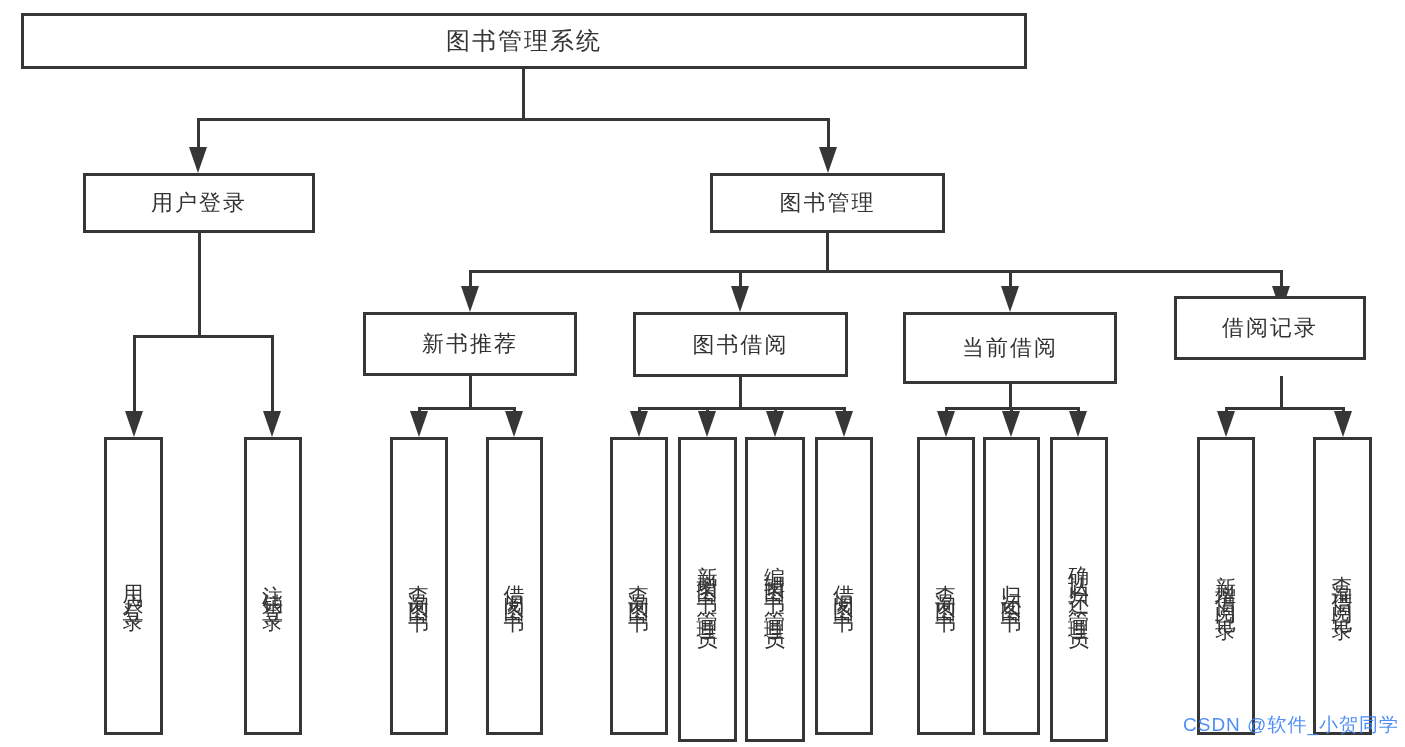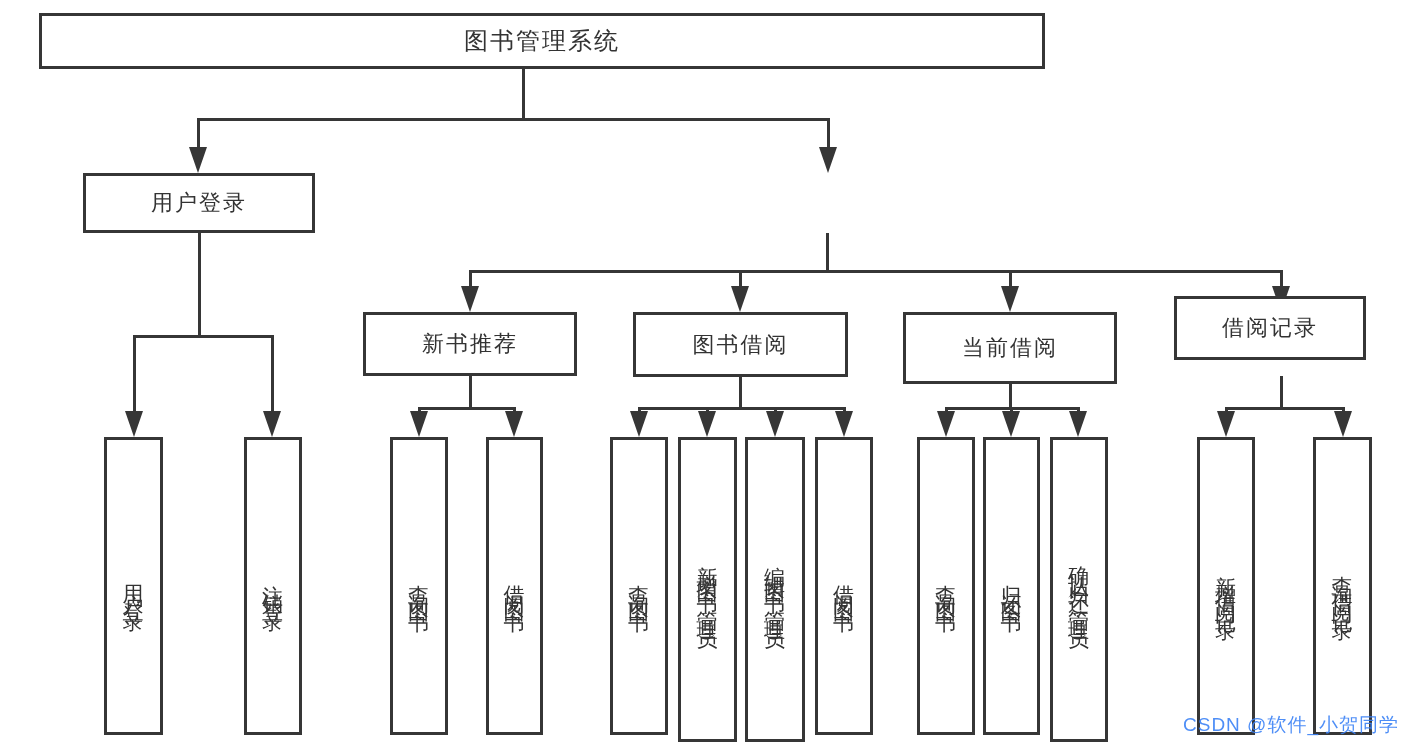--- a/index.html
+++ b/index.html
@@ -27,23 +27,24 @@
   .watermark{
     position:absolute;left:1183px;top:712px;z-index:5;
     font-size:19px;letter-spacing:1px;color:#3b82f6;opacity:.9;white-space:nowrap;
   }
 </style>
 </head>
 <body>
 
 <div class="canvas" id="canvas">
 
-  <div class="box root-box" style="left:39px;top:13px;width:1006px;height:56px">图书管理系统</div>
+  <div class="box root-box" style="left:21px;top:13px;width:1006px;height:56px">图书管理系统</div>
 
   <div class="box" style="left:83px;top:173px;width:232px;height:60px">用户登录</div>
+  <div class="box" style="left:710px;top:173px;width:235px;height:60px">图书管理</div>
 
   <div class="box" style="left:633px;top:312px;width:215px;height:65px">图书借阅</div>
   <div class="box" style="left:363px;top:312px;width:214px;height:64px">新书推荐</div>
   <div class="box" style="left:903px;top:312px;width:214px;height:72px">当前借阅</div>
   <div class="box" style="left:1174px;top:296px;width:192px;height:64px">借阅记录</div>
 
   <div class="box vbox" style="left:104px;top:437px;width:59px;height:298px">
     <span class="vtext">用户登录</span>
     </div>
   <div class="box vbox" style="left:244px;top:437px;width:58px;height:298px">

